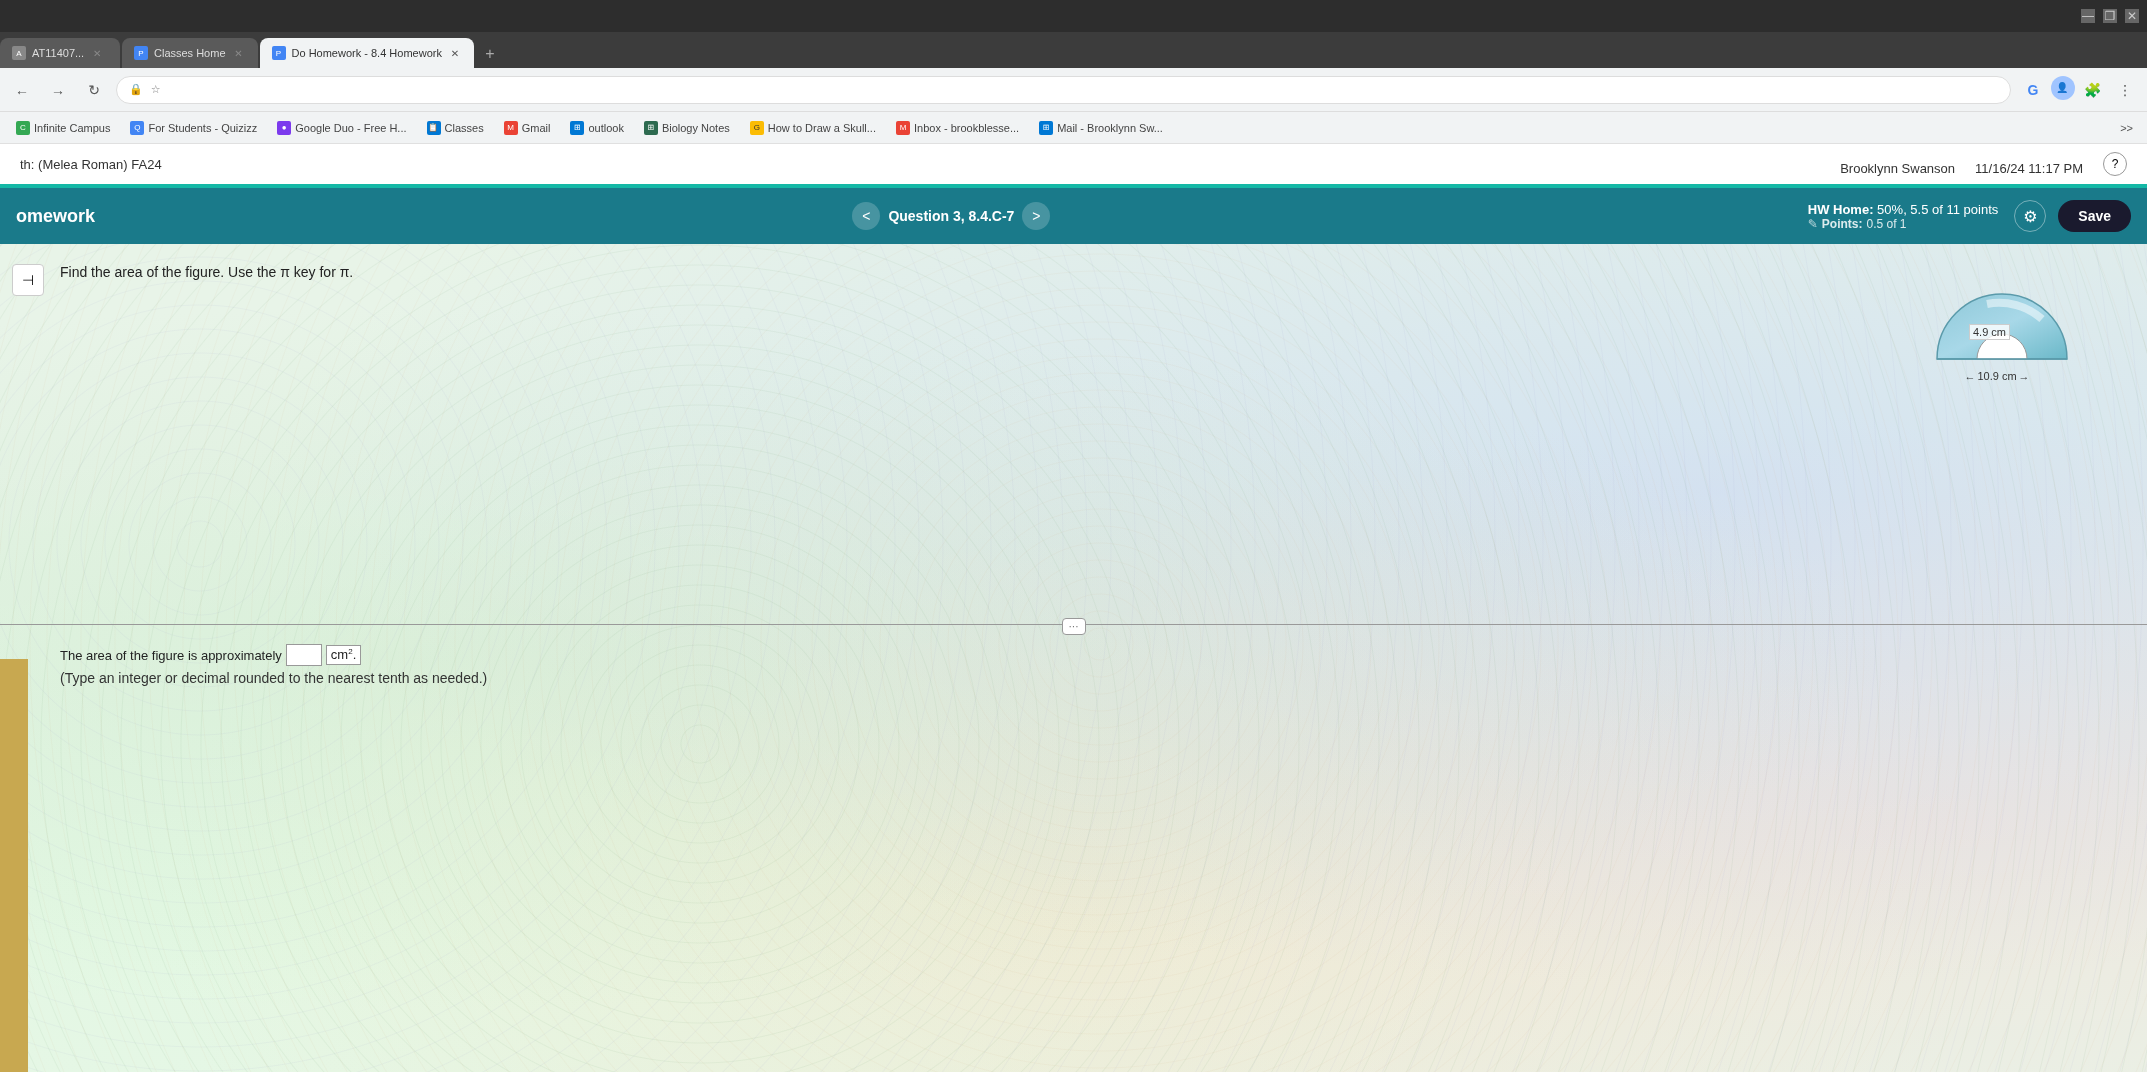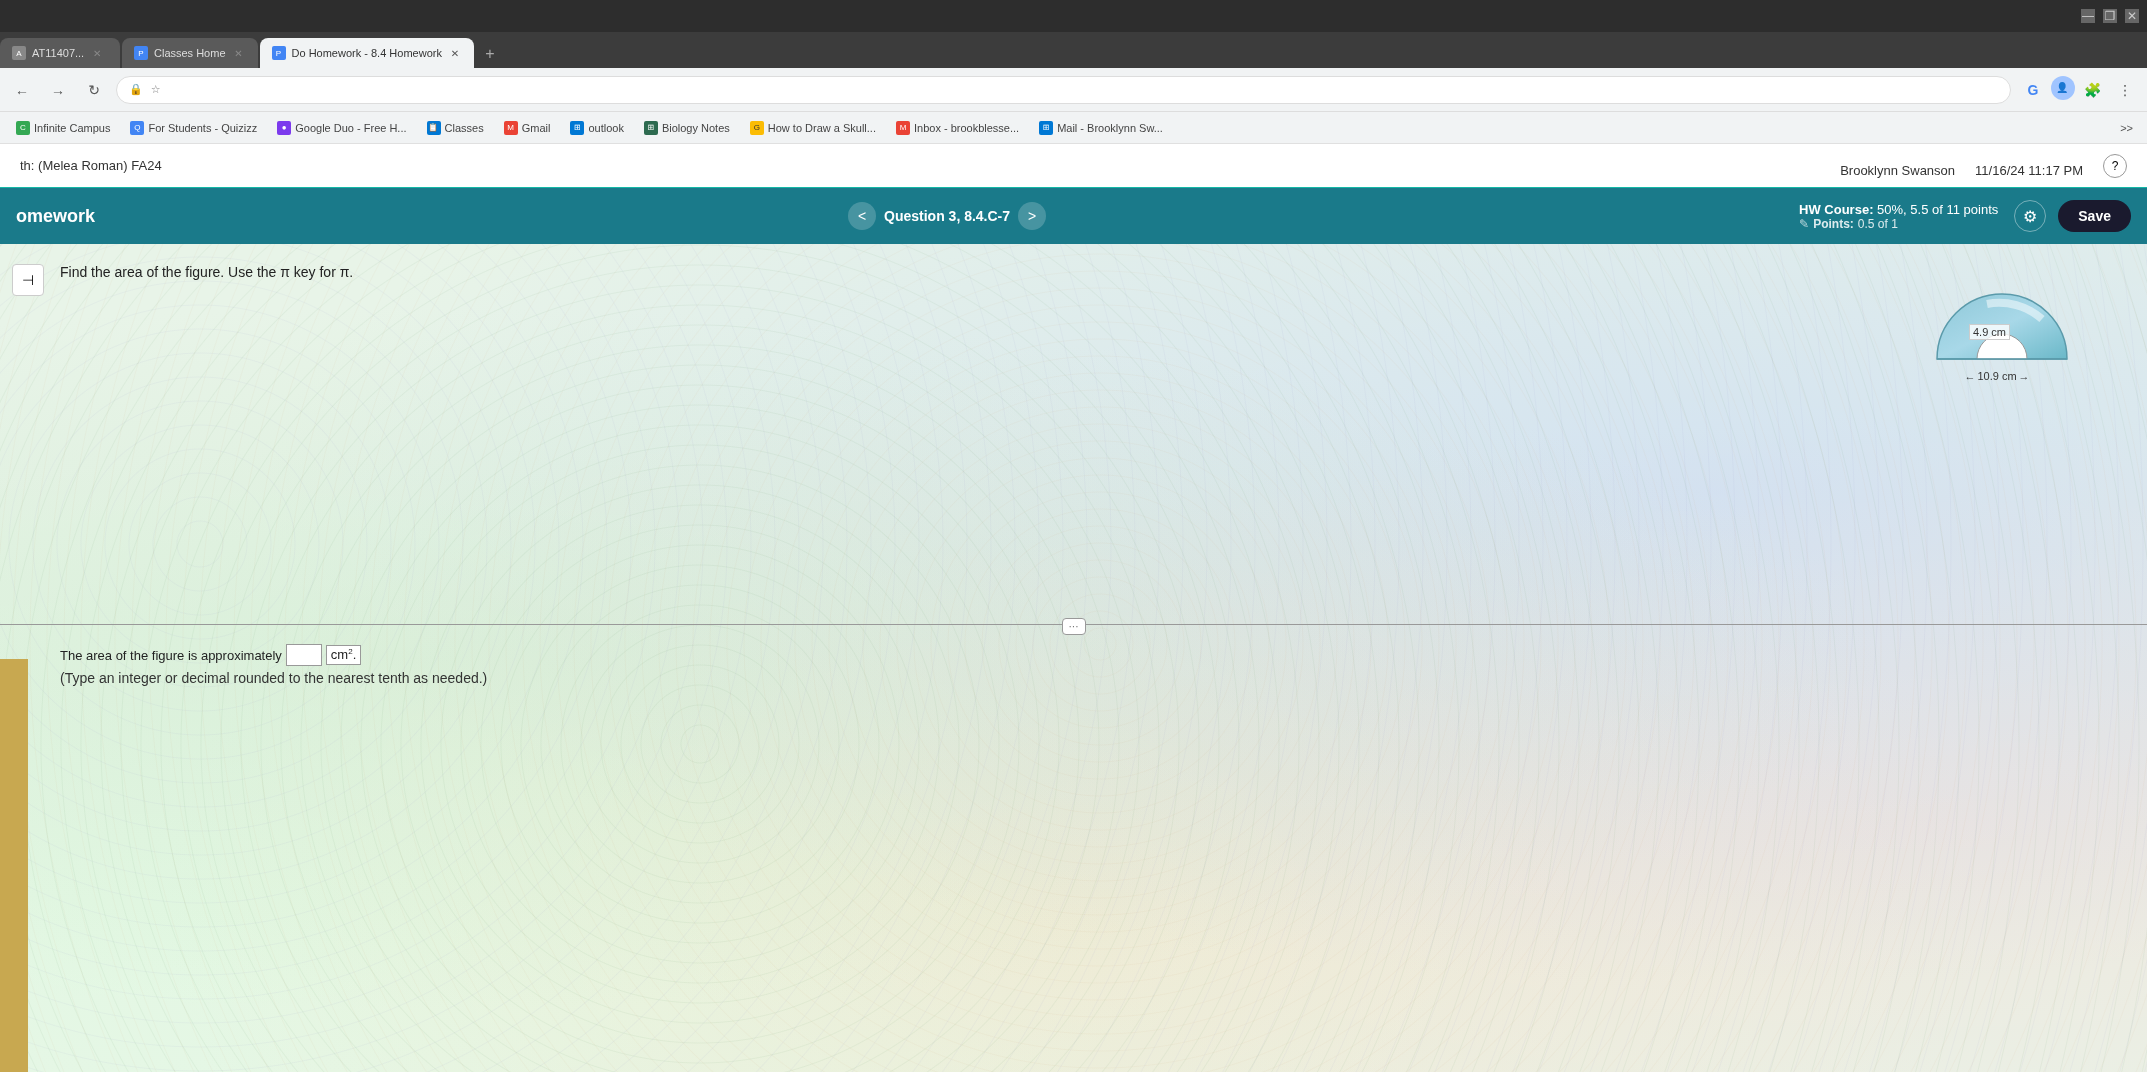--- a/index.html
+++ b/index.html
@@ -36,21 +36,21 @@
     .bm-outlook { background: #0078d4; color: white; }
     .bm-gmail { background: #ea4335; color: white; }
     .bm-win { background: #0078d4; color: white; }
     .bm-bio { background: #2d6a4f; color: white; }
     .bm-google { background: #fbbc04; color: #333; }
     .bookmarks-more { margin-left: auto; font-size: 11px; color: #555; padding: 3px 6px; cursor: pointer; }
 
     
     .page-content { flex: 1; background: #f8f9fa; display: flex; flex-direction: column; overflow: hidden; }
 
-    .page-header { background: white; height: 44px; display: flex; align-items: center; padding: 0 20px; border-bottom: 1px solid #14b8a6; }
+    .page-header { background: white; height: 44px; display: flex; align-items: center; padding: 0 20px; border-bottom: 4px solid #14b8a6; }
     .breadcrumb { font-size: 13px; color: #333; }
     .header-right { margin-left: auto; display: flex; align-items: flex-end; gap: 20px; font-size: 13px; color: #333; }
 
     .homework-bar { background: #1a7a8a; height: 56px; display: flex; align-items: center; padding: 16px 16px; gap: 16px; }
     .hw-title { color: white; font-size: 18px; font-weight: bold; }
     .hw-nav { display: flex; align-items: center; gap: 8px; margin: 0 auto; }
     .hw-nav-btn { width: 28px; height: 28px; border-radius: 50%; background: rgba(255,255,255,0.2); border: none; color: white; font-size: 14px; cursor: pointer; display: flex; align-items: center; justify-content: center; }
     .hw-question { color: white; font-size: 14px; font-weight: bold; }
     .hw-score { text-align: right; }
     .hw-score-main { color: white; font-size: 13px; }
@@ -211,21 +211,21 @@
 
     <div class="homework-bar">
       <span class="hw-title">omework</span>
       <div class="hw-nav">
         <button class="hw-nav-btn">&lt;</button>
         <span class="hw-question">Question 3, 8.4.C-7</span>
         <button class="hw-nav-btn">&gt;</button>
       </div>
       <div class="hw-score">
         <div class="hw-score-main">
-          <strong>HW Course:</strong>
+          <strong>HW Home:</strong>
           <span>50%, 5.5 of 11 points</span>
         </div>
         <div class="hw-score-pts">
           <span style="color:rgba(255,255,255,0.7);">✎</span>
           <strong>Points:</strong>
           <span>0.5 of 1</span>
         </div>
       </div>
       <div class="hw-actions">
         <button class="settings-btn">⚙</button>

